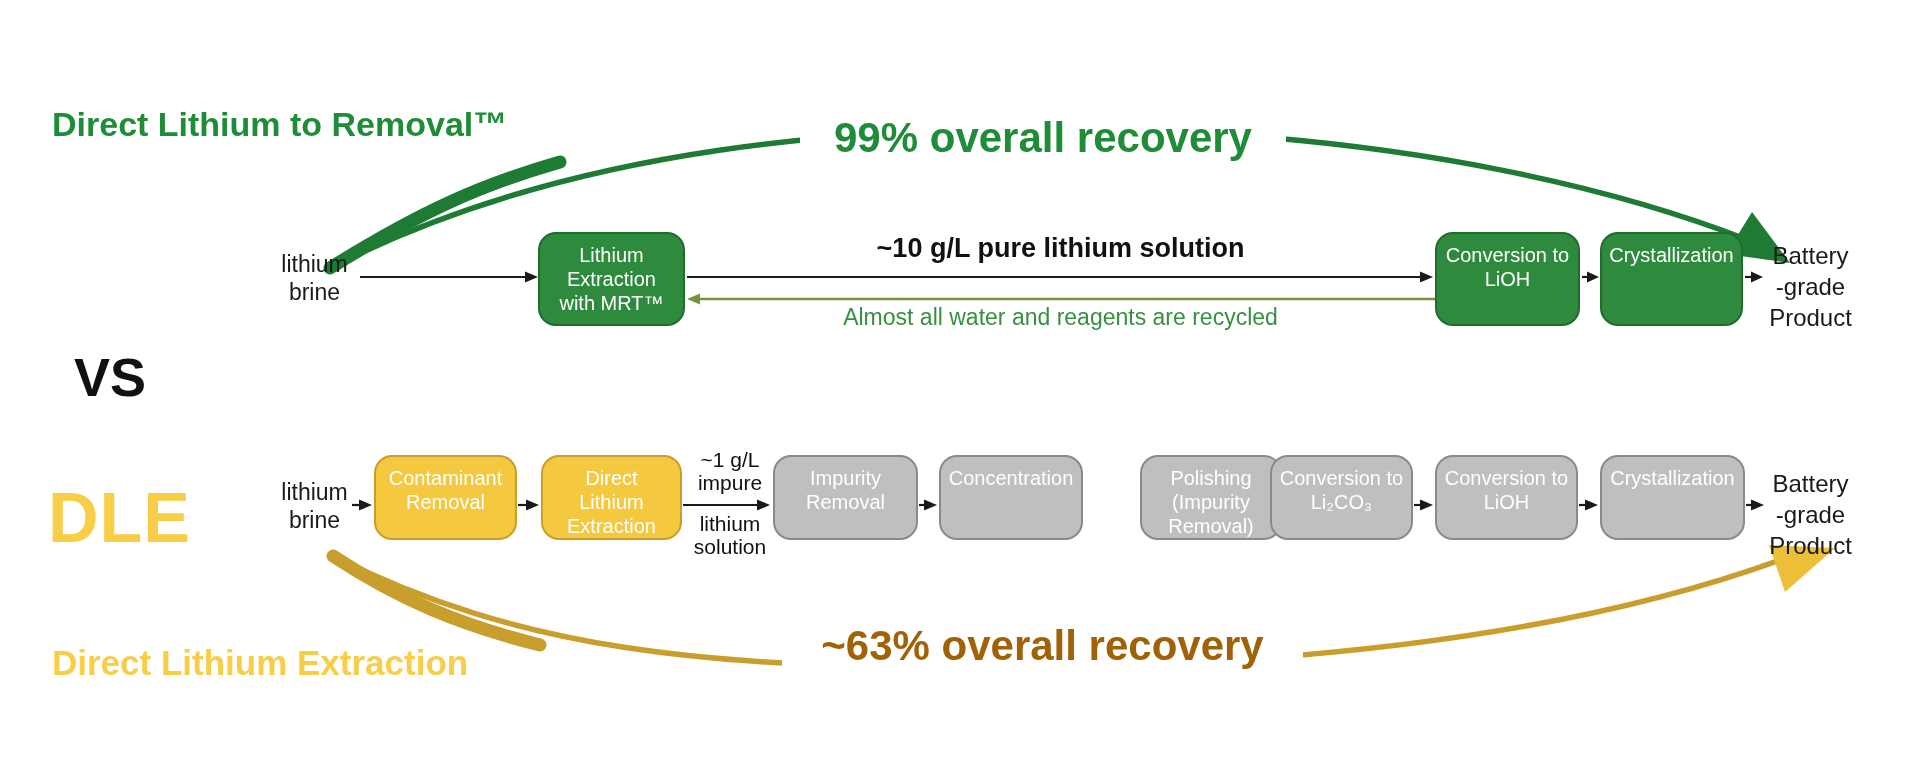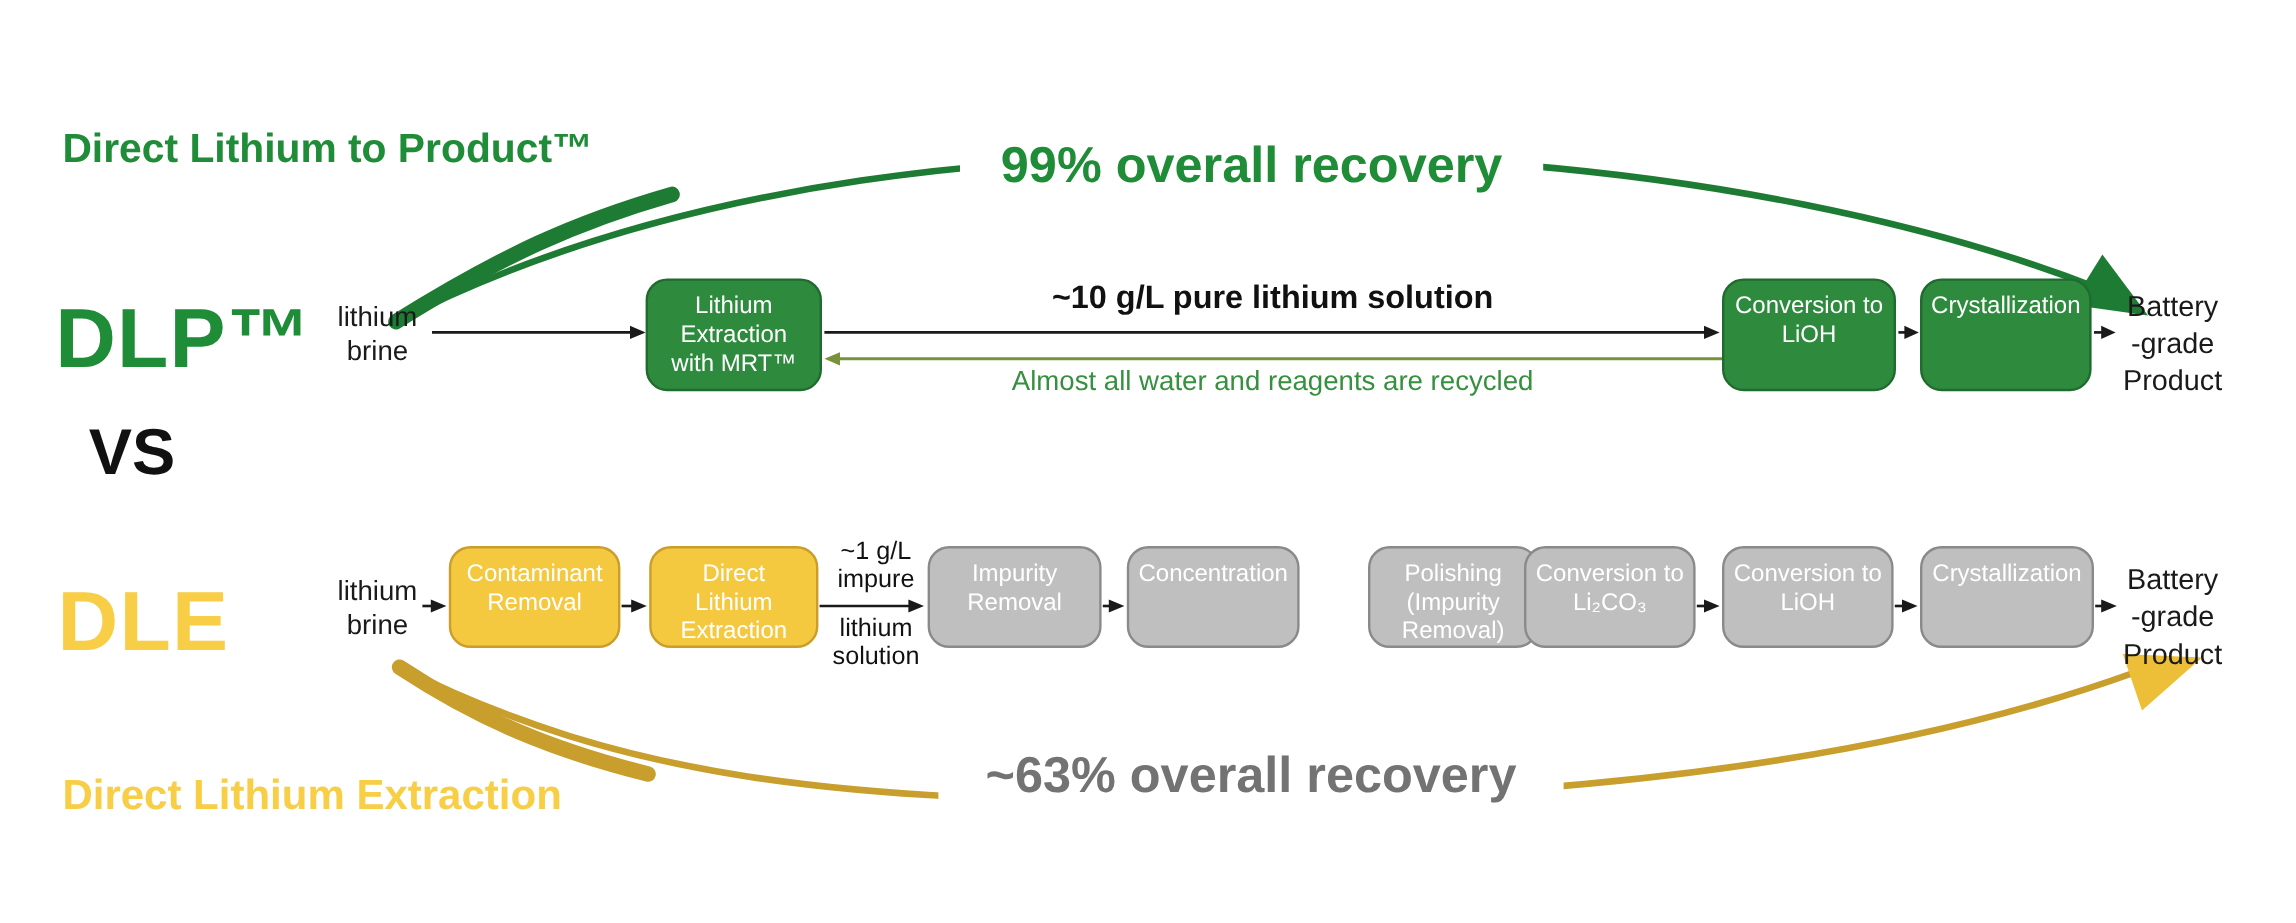--- a/index.html
+++ b/index.html
@@ -11,21 +11,21 @@
   .pre{white-space:pre-line;}
   .center{text-align:center;}
 
   
   .h-green{left:52px;top:105px;font-size:34px;font-weight:bold;color:#1F8C38;}
   .recovery-green{left:800px;top:112px;width:470px;font-size:42px;font-weight:bold;color:#1F8C38;background:#fff;padding:2px 8px;}
   .acro-dlp{left:46px;top:242px;font-size:70px;font-weight:bold;color:#1F8C38;letter-spacing:1px;}
   .vs{left:74px;top:346px;font-size:54px;font-weight:bold;color:#111;}
   .acro-dle{left:48px;top:458px;font-size:70px;font-weight:bold;color:#F7CE46;letter-spacing:1px;margin-top:20px;}
   .h-yellow{left:52px;top:643px;font-size:35px;font-weight:bold;color:#F7CE46;}
-  .recovery-yellow{left:782px;top:620px;width:505px;font-size:42px;font-weight:bold;color:#737373;background:#fff;padding:2px 8px;}
+  .recovery-yellow{left:782px;top:620px;width:505px;font-size:42px;font-weight:bold;color:#a16207;background:#fff;padding:2px 8px;}
 
   
   .io-label{width:105px;font-size:23px;line-height:1.2;color:#1a1a1a;}
   .stream-top{left:808px;top:233px;width:505px;font-size:27px;font-weight:bold;color:#111;}
   .recycle-note{left:808px;top:304px;width:505px;font-size:23px;color:#36903F;}
   .stream-small{left:683px;width:94px;font-size:21px;font-weight:normal;line-height:1.1;color:#111;}
 
   
   .box{
     border-radius:18px;color:#ffffff;font-size:20px;line-height:1.2;
@@ -88,23 +88,22 @@
       <polygon points="1268,505 1255,499.5 1255,510.5" stroke="none"></polygon>
       <line x1="1414" y1="505" x2="1421" y2="505"></line>
       <polygon points="1433,505 1420,499.5 1420,510.5" stroke="none"></polygon>
       <line x1="1579" y1="505" x2="1586" y2="505"></line>
       <polygon points="1598,505 1585,499.5 1585,510.5" stroke="none"></polygon>
       <line x1="1746" y1="505" x2="1752" y2="505"></line>
       <polygon points="1764,505 1751,499.5 1751,510.5" stroke="none"></polygon>
     </g>
   </svg>
 
-  <div class="abs txt h-green">Direct Lithium to Product™</div>
+  <div class="abs txt h-green">Direct Lithium to Removal™</div>
   <div class="abs txt center recovery-green">99% overall recovery</div>
-  <div class="abs txt acro-dlp">DLP™</div>
 
   <div class="abs txt center pre io-label" style="left:262px;top:251px;">lithium
 brine</div>
 
   <div class="abs txt box green row-dlp" style="left:538px;width:147px;">Lithium
 Extraction
 with MRT™</div>
 
   <div class="abs txt center stream-top">~10 g/L pure lithium solution</div>
   <div class="abs txt center recycle-note">Almost all water and reagents are recycled</div>

